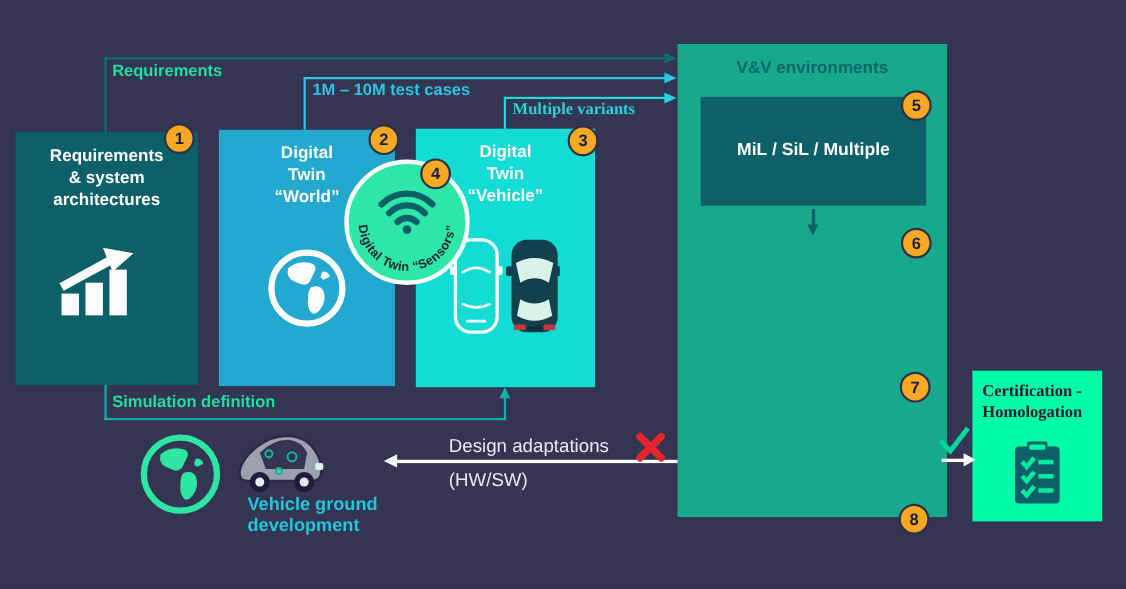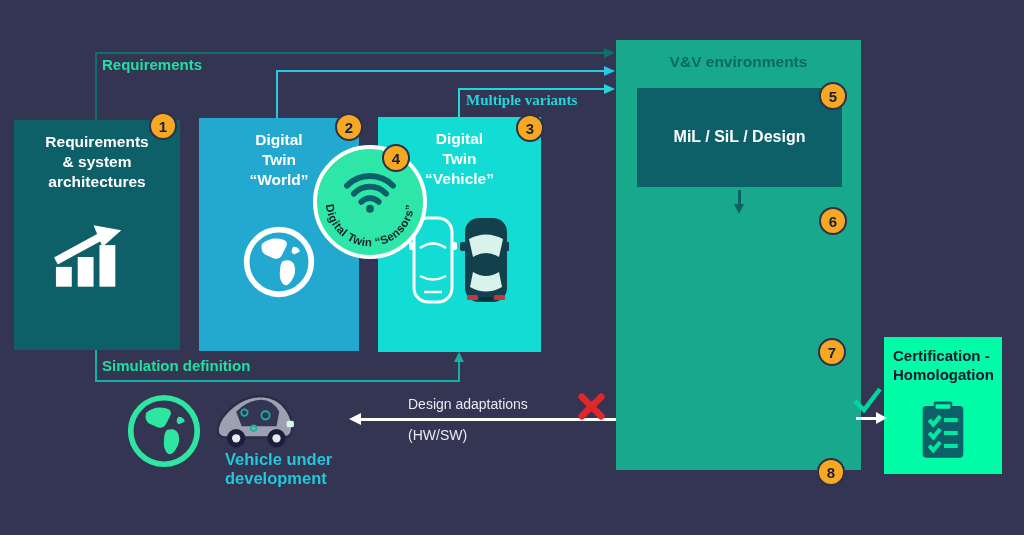--- a/index.html
+++ b/index.html
@@ -19,36 +19,37 @@
     z-index:7;
   }
   .hline,.vline{position:absolute;}
   .flow-label{position:absolute;font-weight:bold;font-size:15px;z-index:4;}
   .arr{position:absolute;width:0;height:0;z-index:3;}
   .panel-stage{
     position:absolute;background:#0D5F68;color:#fff;display:flex;
     align-items:center;justify-content:center;text-align:center;
     font-weight:bold;font-size:16px;white-space:pre-line;line-height:1.3;
   }
-  .white-note{position:absolute;color:#E9EAF2;font-size:14px;font-weight:normal;z-index:4;}
+  .white-note{position:absolute;color:#E9EAF2;font-size:17px;font-weight:normal;z-index:4;}
   .pre{white-space:pre-line;}
 </style>
 </head>
 <body>
 
 <div class="stage">
 
   <div class="vline" style="left:95px;top:52px;width:2px;height:68px;background:#0E6F6B;"></div>
   <div class="hline" style="left:95px;top:52px;width:511px;height:2px;background:#0E6F6B;"></div>
   <div class="arr" style="left:604px;top:48px;border-top:5px solid transparent;border-bottom:5px solid transparent;border-left:11px solid #0E6F6B;"></div>
   <div class="flow-label" style="left:102px;top:56px;color:#1FE0A0;">Requirements</div>
 
   <div class="vline" style="left:276px;top:70px;width:2px;height:48px;background:#2CC6E2;"></div>
   <div class="hline" style="left:276px;top:70px;width:330px;height:2px;background:#2CC6E2;"></div>
   <div class="arr" style="left:604px;top:66px;border-top:5px solid transparent;border-bottom:5px solid transparent;border-left:11px solid #2CC6E2;"></div>
+  <div class="flow-label" style="left:284px;top:73px;color:#2CC6E2;">1M – 10M test cases</div>
 
   <div class="vline" style="left:458px;top:88px;width:2px;height:30px;background:#23D6DC;"></div>
   <div class="hline" style="left:458px;top:88px;width:148px;height:2px;background:#23D6DC;"></div>
   <div class="arr" style="left:604px;top:84px;border-top:5px solid transparent;border-bottom:5px solid transparent;border-left:11px solid #23D6DC;"></div>
   <div class="flow-label" style="left:466px;top:92px;color:#23D6DC;font-family:Liberation Serif, serif;">Multiple variants</div>
 
   <div class="vline" style="left:95px;top:350px;width:2px;height:32px;background:#12B0A6;"></div>
   <div class="hline" style="left:95px;top:380px;width:365px;height:2px;background:#12B0A6;"></div>
   <div class="vline" style="left:458px;top:360px;width:2px;height:22px;background:#12B0A6;"></div>
   <div class="arr" style="left:454px;top:352px;border-left:5px solid transparent;border-right:5px solid transparent;border-bottom:10px solid #12B0A6;"></div>
@@ -121,21 +122,21 @@
         <textPath href="#arcSensors" startOffset="50%" text-anchor="middle">Digital Twin “Sensors”</textPath>
       </text>
     </svg>
   </div>
   <div class="badge" style="left:382px;top:144px;">4</div>
 
   <div class="abs" style="left:616px;top:40px;width:245px;height:430px;background:#18A98C;z-index:2;"></div>
   <div class="abs" style="left:616px;top:53px;width:245px;text-align:center;color:#0A6A63;font-weight:bold;font-size:15.5px;z-index:3;">V&amp;V environments</div>
 
   <div class="panel-stage" style="left:637px;top:88px;width:205px;height:99px;z-index:3;">
-    <span>MiL / SiL / Design</span>
+    <span>MiL / SiL / Multiple</span>
   </div>
   <div class="badge" style="left:819px;top:82px;">5</div>
 
   <div class="vline" style="left:738px;top:190px;width:3px;height:15px;background:#0D5F68;z-index:3;"></div>
   <div class="arr" style="left:734px;top:204px;border-left:5.5px solid transparent;border-right:5.5px solid transparent;border-top:10px solid #0D5F68;z-index:3;"></div>
 
   <div class="badge" style="left:819px;top:207px;">6</div>
 
   <div class="badge" style="left:818px;top:338px;">7</div>
   <div class="badge" style="left:817px;top:458px;">8</div>
@@ -147,21 +148,21 @@
   <svg class="abs" style="left:577px;top:392px;z-index:4;" width="29" height="29" viewBox="0 0 30 30">
     <path d="M5 5 L25 25 M25 5 L5 25" stroke="#E4252B" stroke-width="7" stroke-linecap="round"></path>
   </svg>
 
   <div class="hline" style="left:856px;top:417px;width:24px;height:3px;background:#fff;z-index:3;"></div>
   <div class="arr" style="left:876px;top:412px;border-top:6px solid transparent;border-bottom:6px solid transparent;border-left:11px solid #fff;z-index:3;"></div>
   <svg class="abs" style="left:852px;top:386px;z-index:4;" width="31" height="27" viewBox="0 0 31 27">
     <path d="M3 15 l9 9 L28 3" stroke="#00D7A0" stroke-width="4.5" fill="none"></path>
   </svg>
 
-  <div class="abs" style="left:884px;top:337px;width:118px;height:137px;background:#00FCA7;z-index:2;">
+  <div class="abs" style="left:884px;top:337px;width:118px;height:137px;background:#00FCA7;z-index:2;font-family:Liberation Serif, serif;">
     <div class="pre abs" style="left:9px;top:10px;width:106px;color:#14182F;font-weight:bold;font-size:15px;line-height:1.25;">Certification -
 Homologation</div>
     <svg class="abs" style="left:35px;top:60px;" width="48" height="66" viewBox="0 0 52 68">
       <rect x="4" y="8" width="44" height="56" rx="4" fill="#0D5F68"></rect>
       <rect x="16" y="3" width="20" height="10" rx="2" fill="#0D5F68"></rect>
       <rect x="18" y="6" width="16" height="5" rx="1.5" fill="#00FCA7"></rect>
       <path d="M11 23 l4.5 5 l7.5 -9" stroke="#00E9A0" stroke-width="4.5" fill="none"></path>
       <rect x="27" y="21" width="15" height="4.5" fill="#00E9A0"></rect>
       <path d="M11 37 l4.5 5 l7.5 -9" stroke="#00E9A0" stroke-width="4.5" fill="none"></path>
       <rect x="27" y="35" width="15" height="4.5" fill="#00E9A0"></rect>
@@ -184,16 +185,16 @@
     <g fill="none" stroke="#12B5A0" stroke-width="2">
       <circle cx="33" cy="29" r="3.5"></circle>
       <circle cx="56" cy="32" r="4.5"></circle>
       <circle cx="43" cy="46" r="3"></circle>
     </g>
     <circle cx="24" cy="57" r="10" fill="#1B1E3C"></circle>
       <circle cx="24" cy="57" r="4.5" fill="#E8E9F0"></circle>
     <circle cx="68" cy="57" r="10" fill="#1B1E3C"></circle>
       <circle cx="68" cy="57" r="4.5" fill="#E8E9F0"></circle>
   </svg>
-  <div class="pre abs" style="left:225px;top:450px;color:#1FC9DB;font-weight:bold;font-size:16.5px;line-height:1.18;z-index:2;">Vehicle under
+  <div class="pre abs" style="left:225px;top:450px;color:#1FC9DB;font-weight:bold;font-size:16.5px;line-height:1.18;z-index:2;">Vehicle ground
 development</div>
 
 </div>
 
 </body></html>

